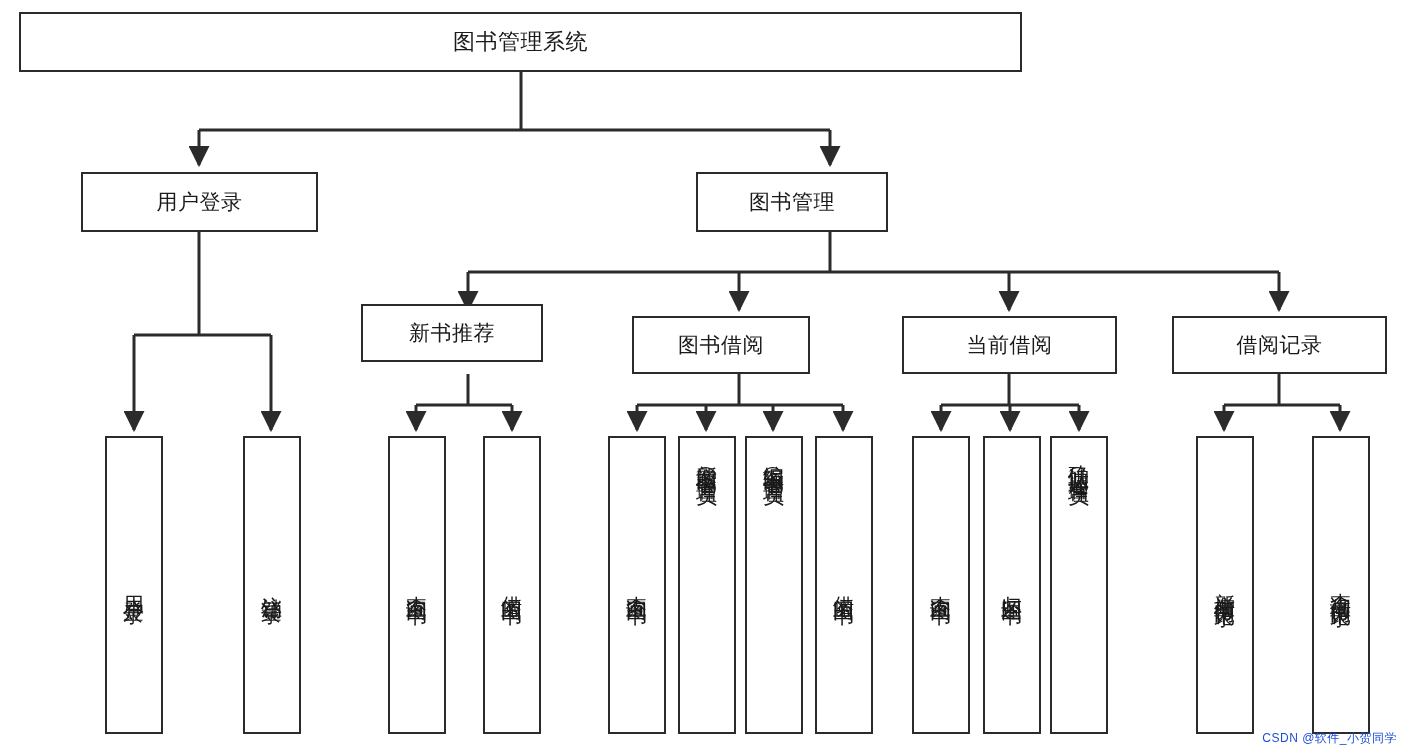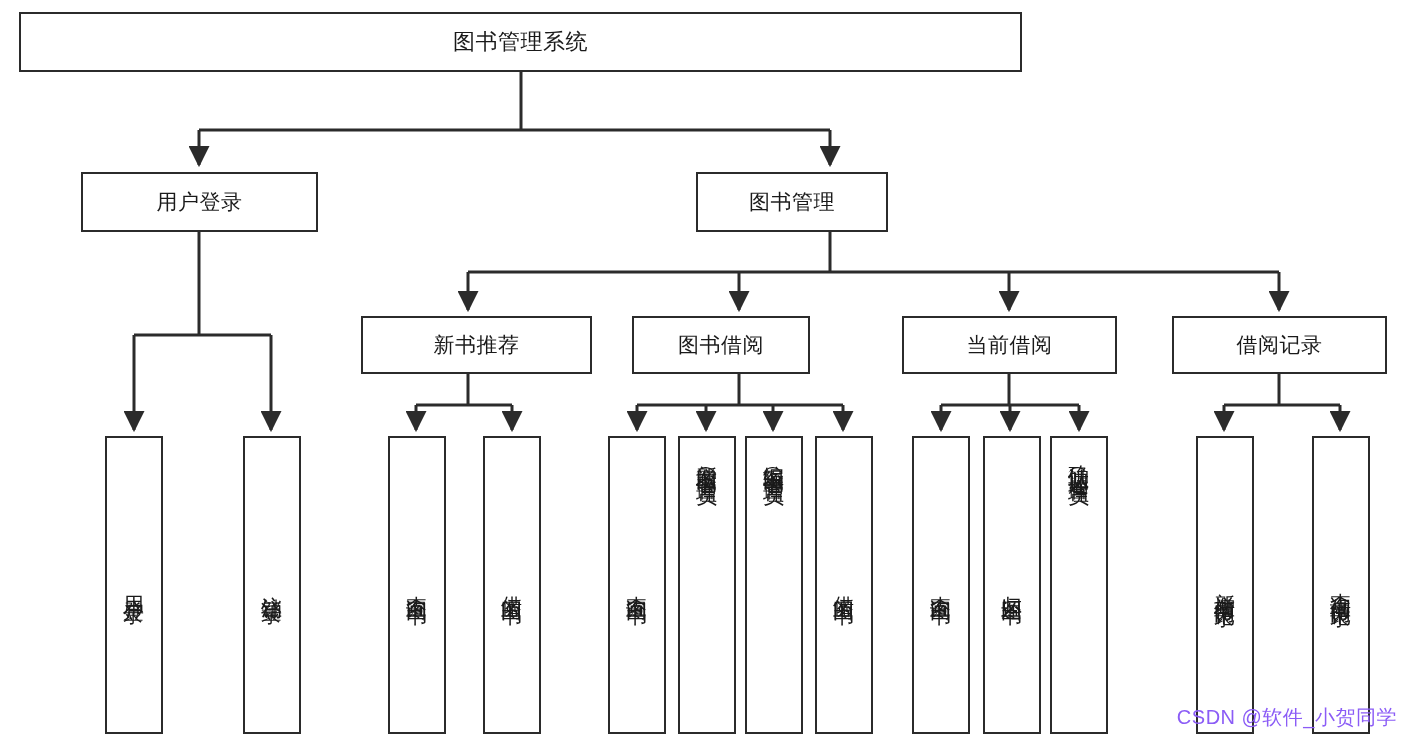--- a/index.html
+++ b/index.html
@@ -61,23 +61,23 @@
     letter-spacing: 3px;
     line-height: 1;
   }
   .node.vert.centered {
     align-items: center;
     padding-top: 0;
   }
   .watermark {
     position: absolute;
     right: 8px;
-    bottom: 16px;
-    font-size: 20px;
-    color: #8b5cf6;
+    bottom: 0;
+    font-size: 12px;
+    color: #1d4ed8;
     white-space: nowrap;
     letter-spacing: 0.5px;
   }
 </style>
 </head>
 <body>
 
 <div id="canvas">
 
   <svg class="edges" viewBox="0 0 1405 747" xmlns="http://www.w3.org/2000/svg">
@@ -135,21 +135,21 @@
   </div>
 
   <div class="node horiz" style="left:81px; top:172px; width:237px; height:60px;">
     <span class="lbl">用户登录</span>
   </div>
 
   <div class="node horiz" style="left:696px; top:172px; width:192px; height:60px;">
     <span class="lbl">图书管理</span>
   </div>
 
-  <div class="node horiz" style="left:361px; top:316px; width:231px; height:58px;">
+  <div class="node horiz" style="left:361px; top:304px; width:182px; height:58px;">
     <span class="lbl">新书推荐</span>
   </div>
 
   <div class="node horiz" style="left:632px; top:316px; width:178px; height:58px;">
     <span class="lbl">图书借阅</span>
   </div>
 
   <div class="node horiz" style="left:902px; top:316px; width:215px; height:58px;">
     <span class="lbl">当前借阅</span>
   </div>

